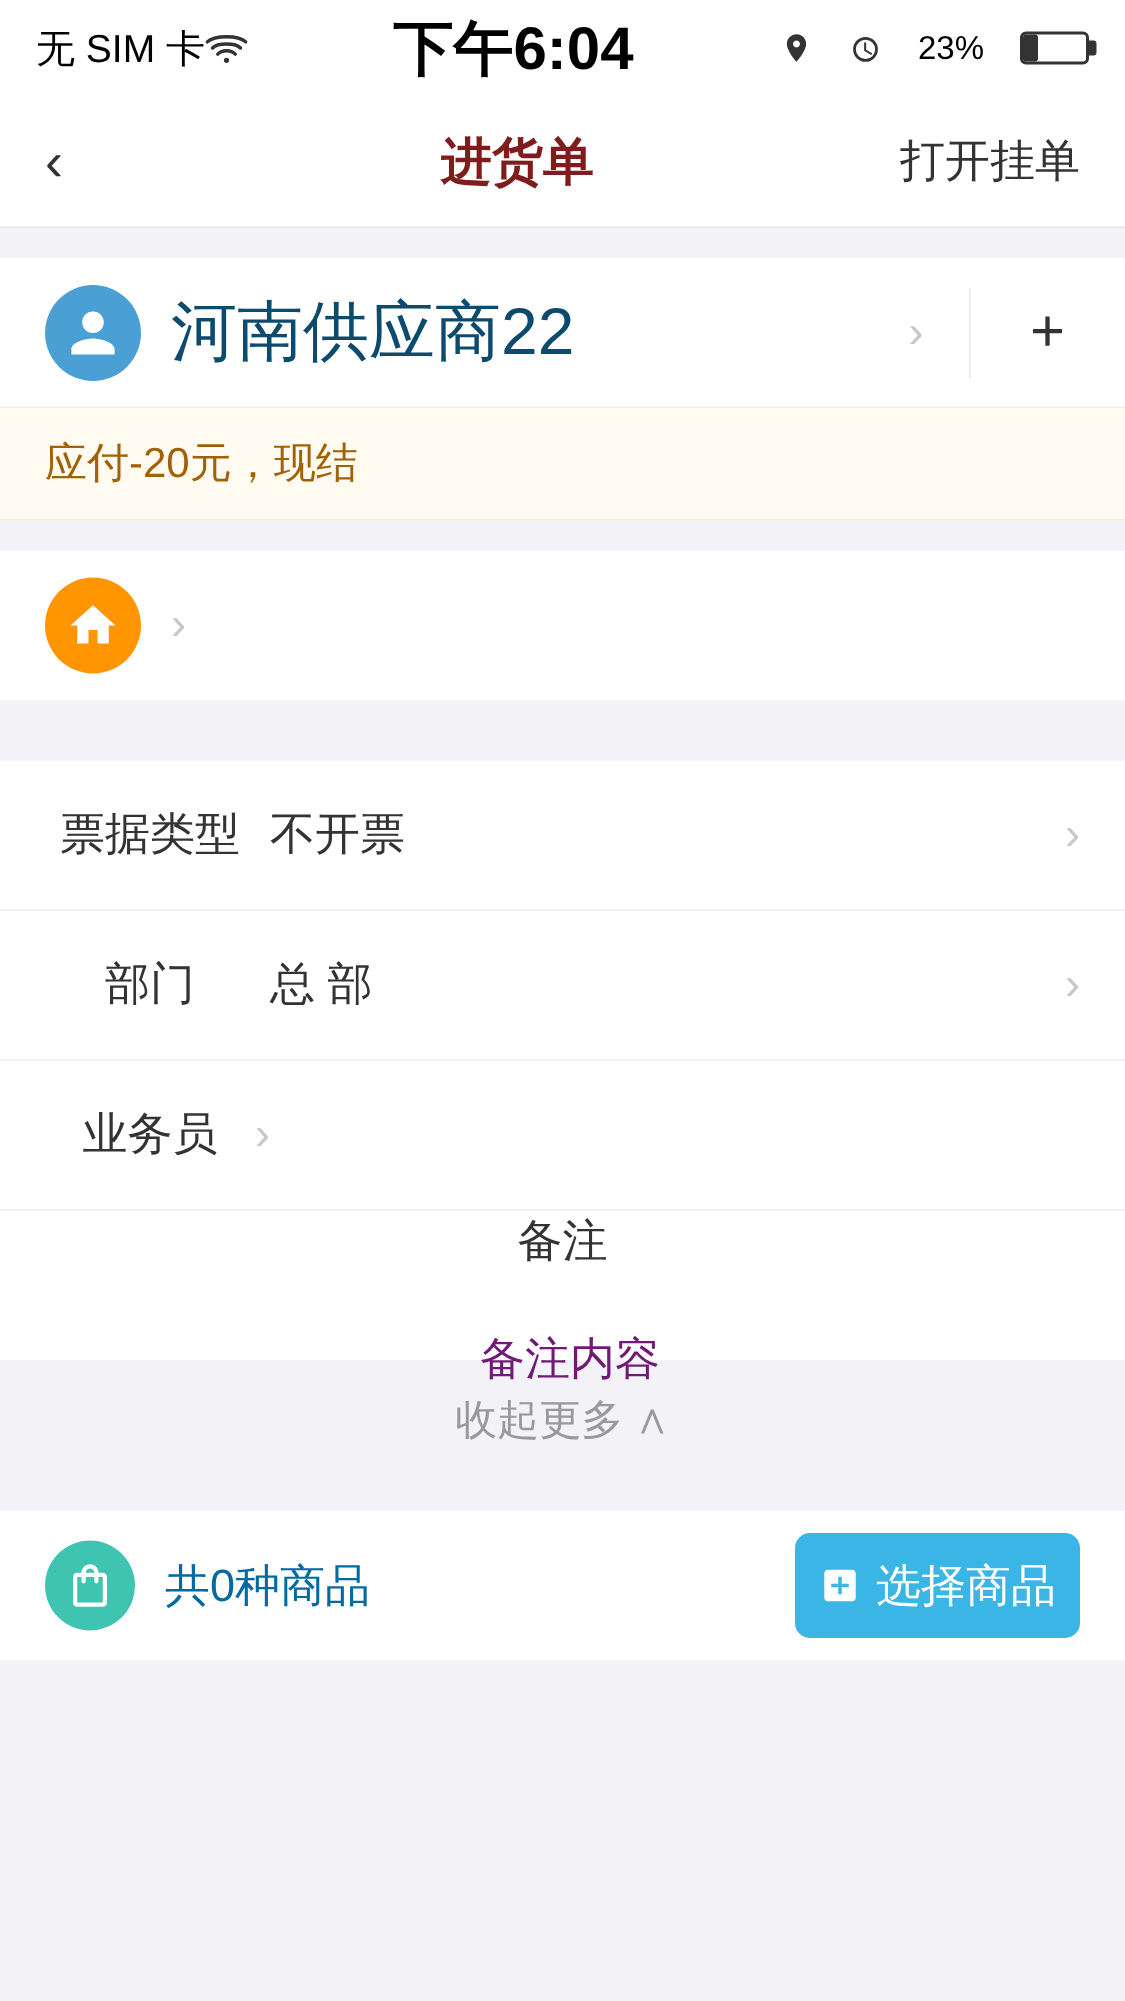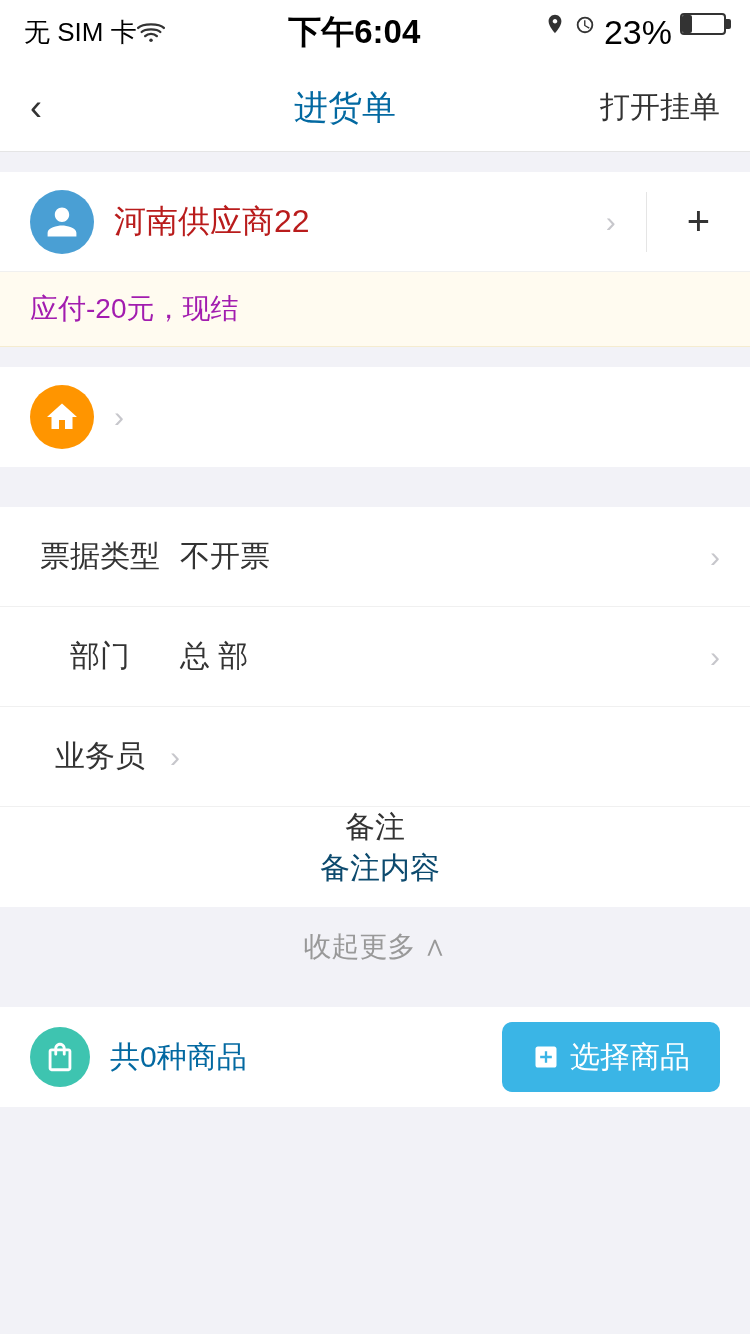--- a/index.html
+++ b/index.html
@@ -23,27 +23,28 @@
       padding: 0 24px;
       font-size: 28px;
       font-weight: 500;
     }
     .status-bar-left {
       display: flex;
       align-items: center;
       font-size: 26px;
     }
     .status-bar-center {
-      font-size: 33px;
+      font-size: 40px;
       font-weight: 600;
     }
     .status-bar-right {
       display: flex;
-      gap: 8px;
-      font-size: 34px;
+      align-items: center;
+      gap: 24px;
+      font-size: 22px;
     }
     .battery-icon {
       width: 46px;
       height: 22px;
       border: 2px solid #333;
       border-radius: 4px;
       position: relative;
       display: inline-flex;
       align-items: center;
     }
@@ -77,22 +78,22 @@
       border-bottom: 1px solid #e5e5e5;
     }
     .nav-back {
       font-size: 36px;
       color: #333;
       cursor: pointer;
       width: 60px;
     }
     .nav-title {
       font-size: 34px;
-      font-weight: 400;
-      color: #0369a1;
+      font-weight: 700;
+      color: #7f1d1d;
     }
     .nav-action {
       font-size: 30px;
       color: #333;
       cursor: pointer;
     }
 
     
     .card {
       background: #fff;
@@ -119,22 +120,22 @@
       margin-right: 20px;
       flex-shrink: 0;
     }
     .supplier-avatar svg {
       width: 36px;
       height: 36px;
       fill: #fff;
     }
     .supplier-name {
       flex: 1;
-      font-size: 32px;
-      color: #b91c1c;
+      font-size: 44px;
+      color: #0c4a6e;
     }
     .supplier-right {
       display: flex;
       align-items: center;
       gap: 30px;
     }
     .chevron-right {
       color: #c7c7cc;
       font-size: 30px;
     }
@@ -148,21 +149,21 @@
       color: #333;
       cursor: pointer;
       padding: 0 10px;
     }
 
     
     .notice-bar {
       background: #fffbf0;
       padding: 18px 30px;
       font-size: 28px;
-      color: #a21caf;
+      color: #a16207;
       border-bottom: 1px solid #f5ecd0;
     }
 
     
     .gap-bar {
       height: 20px;
       background: #f2f2f7;
     }
 
     
@@ -220,22 +221,23 @@
     }
     .form-value {
       flex: 1;
       font-size: 30px;
       color: #333;
       padding-left: 10px;
     }
     .form-placeholder {
       flex: 1;
       font-size: 30px;
-      color: #0c4a6e;
+      color: #701a75;
       padding-left: 10px;
+      margin-top: 38px;
     }
 
     
     .collapse-bar {
       background: #f2f2f7;
       height: 80px;
       display: flex;
       align-items: center;
       justify-content: center;
       font-size: 28px;
@@ -273,21 +275,21 @@
     .product-count-text {
       flex: 1;
       font-size: 30px;
       color: #0369a1;
     }
     .select-product-btn {
       background: #3ab5e6;
       color: #fff;
       border: none;
       border-radius: 10px;
-      padding: 0 30px;
+      padding: 0 16px;
       height: 70px;
       font-size: 30px;
       cursor: pointer;
       display: flex;
       align-items: center;
       gap: 10px;
     }
 
     
     .page-bg {

